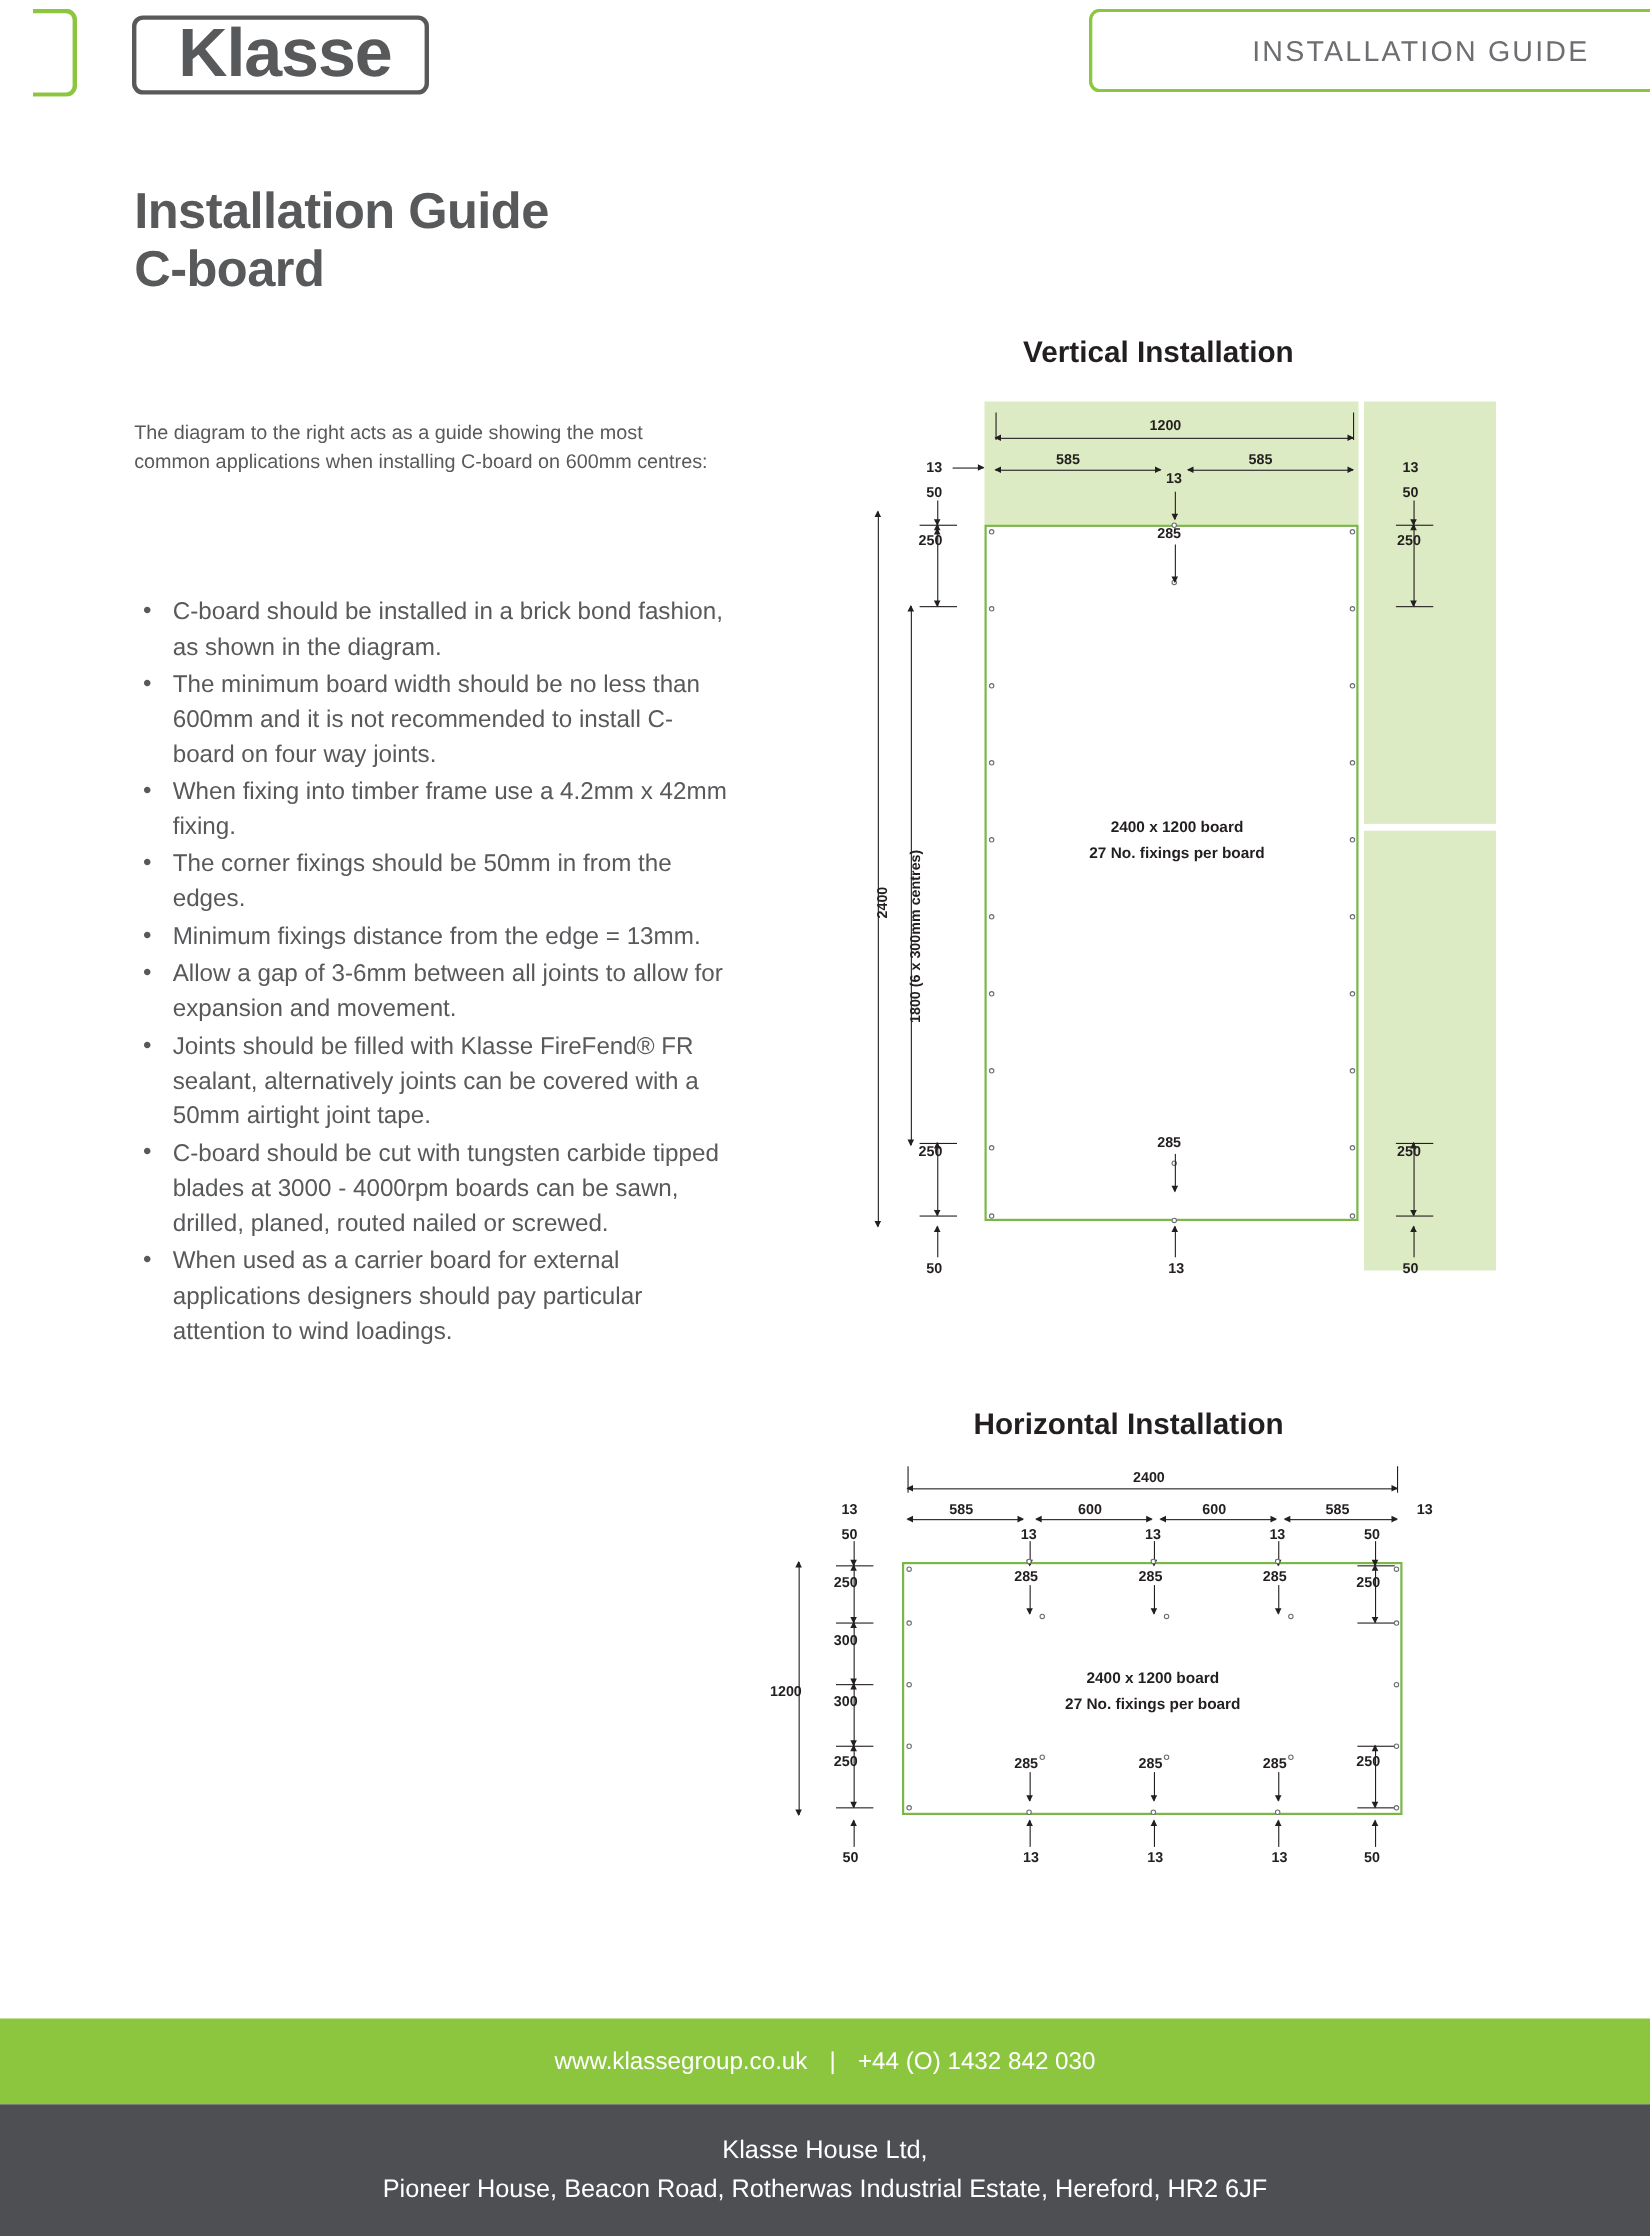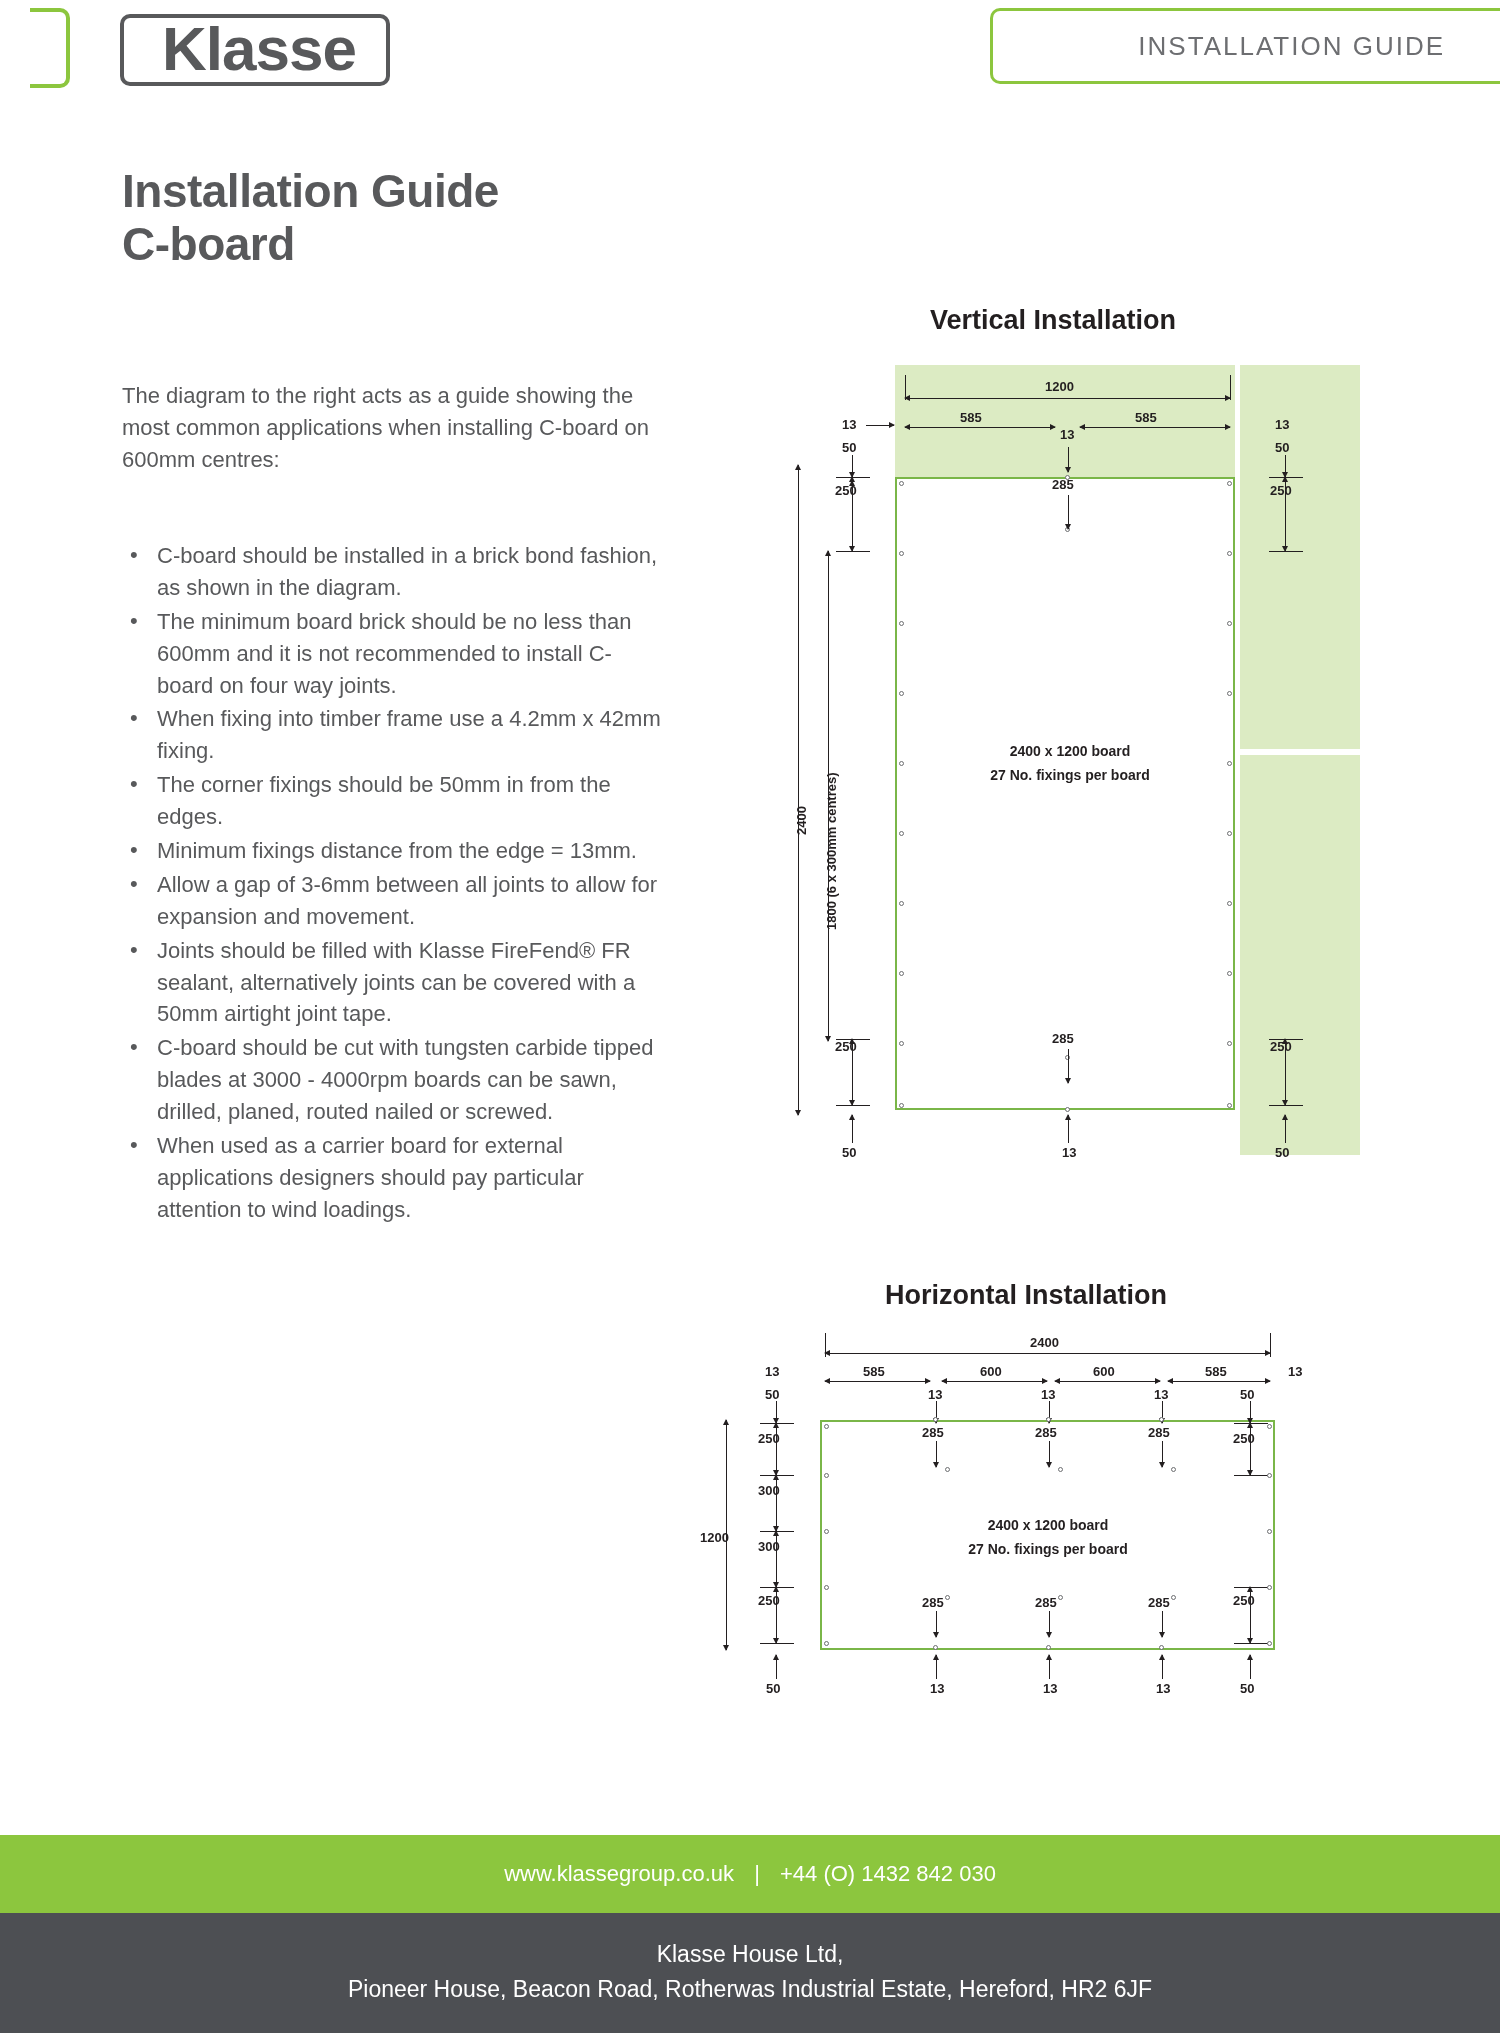--- a/index.html
+++ b/index.html
@@ -80,21 +80,21 @@
     color: #58595b;
     line-height: 1.15;
     letter-spacing: -0.5px;
   }
 
   
   .intro {
     position: absolute;
     left: 122px; top: 380px;
     width: 535px;
-    font-size: 22px;
+    font-size: 18px;
     line-height: 1.45;
     color: #58595b;
   }
   .bullets {
     position: absolute;
     left: 122px; top: 540px;
     width: 545px;
     font-size: 22px;
     line-height: 1.45;
     color: #58595b;
@@ -260,21 +260,21 @@
 
   <div class="title">
     <div>Installation Guide</div>
     <div>C-board</div>
   </div>
 
   <p class="intro">The diagram to the right acts as a guide showing the most common applications when installing C-board on 600mm centres:</p>
 
   <ul class="bullets">
     <li>C-board should be installed in a brick bond fashion, as shown in the diagram.</li>
-    <li>The minimum board brick should be no less than 600mm and it is not recommended to install C-board on four way joints.</li>
+    <li>The minimum board width should be no less than 600mm and it is not recommended to install C-board on four way joints.</li>
     <li>When fixing into timber frame use a 4.2mm x 42mm fixing.</li>
     <li>The corner fixings should be 50mm in from the edges.</li>
     <li>Minimum fixings distance from the edge = 13mm.</li>
     <li>Allow a gap of 3-6mm between all joints to allow for expansion and movement.</li>
     <li>Joints should be filled with Klasse FireFend® FR sealant, alternatively joints can be covered with a 50mm airtight joint tape.</li>
     <li>C-board should be cut with tungsten carbide tipped blades at 3000 - 4000rpm boards can be sawn, drilled, planed, routed nailed or screwed.</li>
     <li>When used as a carrier board for external applications designers should pay particular attention to wind loadings.</li>
   </ul>
 
   <div class="diagram-heading" id="vert-heading">Vertical Installation</div>

